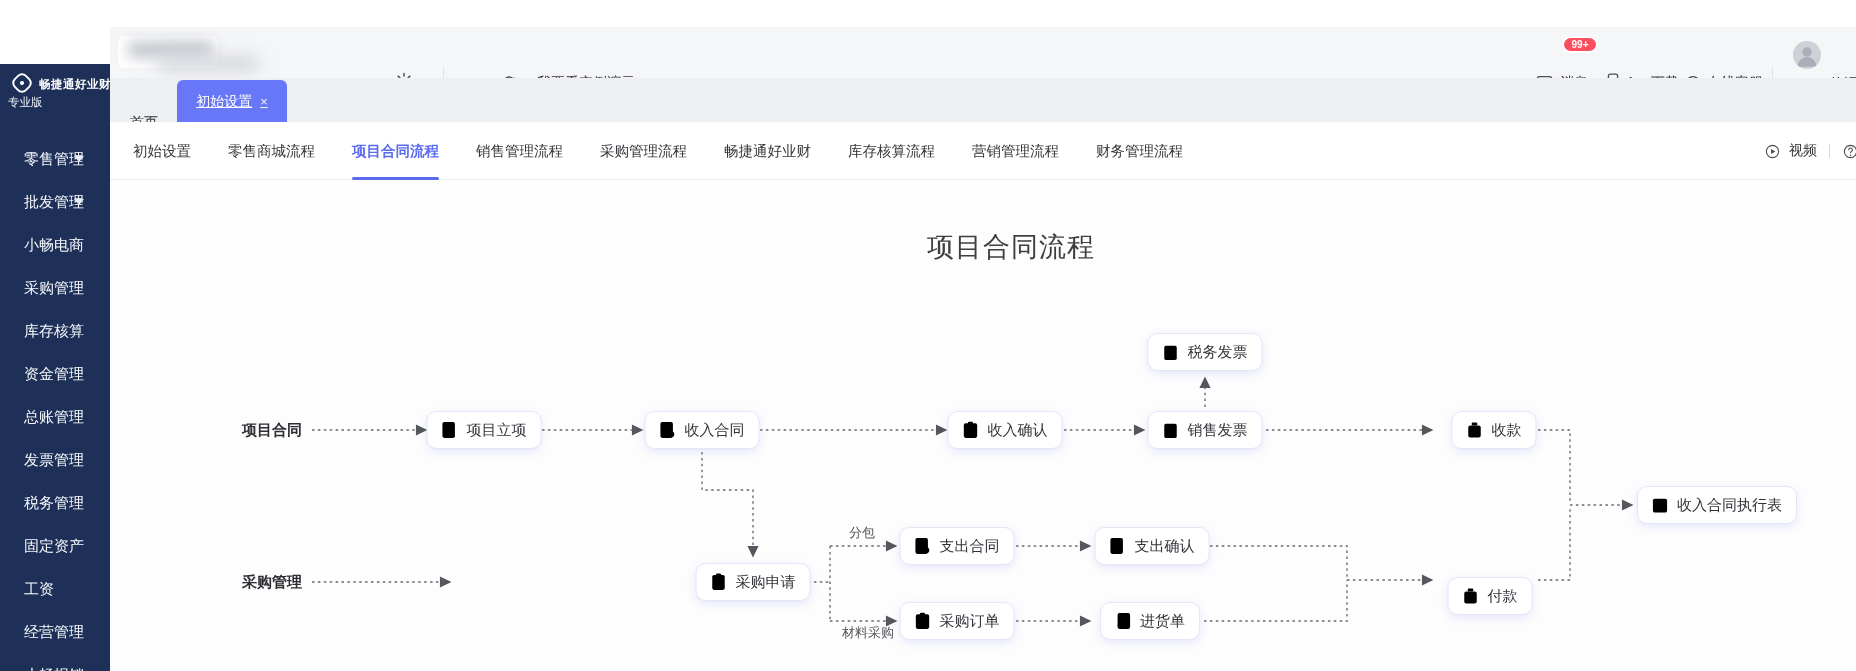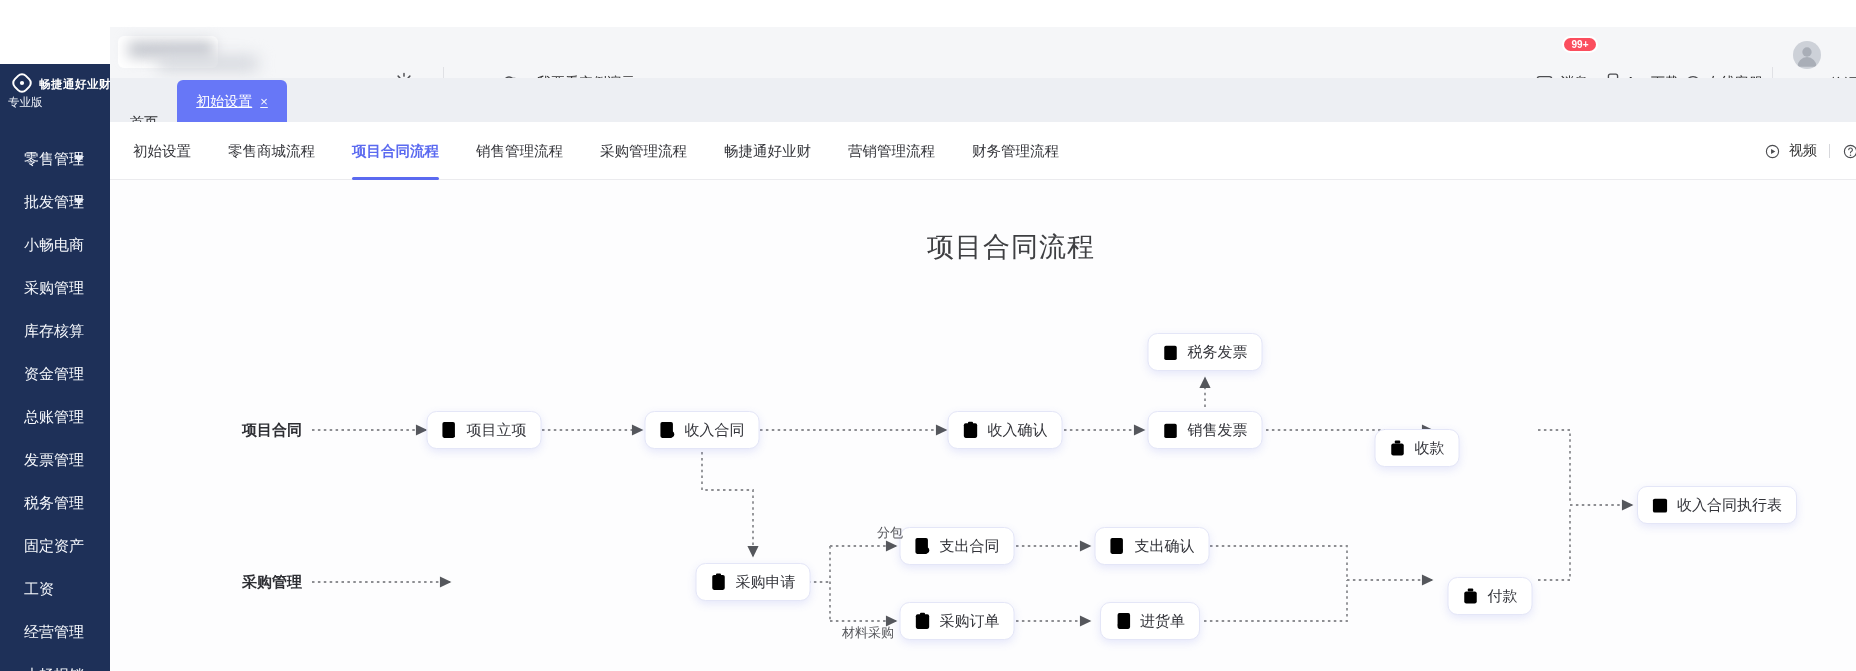--- a/index.html
+++ b/index.html
@@ -240,20 +240,21 @@
 
   <div class="content">
     <div class="flow-nav">
       <div class="flow-tabs">
           <div class="flow-tab">初始设置</div>
           <div class="flow-tab">零售商城流程</div>
           <div class="flow-tab active">项目合同流程</div>
           <div class="flow-tab">销售管理流程</div>
           <div class="flow-tab">采购管理流程</div>
           <div class="flow-tab">畅捷通好业财</div>
+          <div class="flow-tab">库存核算流程</div>
           <div class="flow-tab">营销管理流程</div>
           <div class="flow-tab">财务管理流程</div>
         </div>
       <div class="nav-right">
         <svg viewBox="0 0 24 24" style="width:17px;height:17px">
           <circle class="icon-stroke" cx="12" cy="12" r="8.6"></circle>
           <path d="M10 8.4 L16 12 L10 15.6 Z" fill="#4c4d51"></path>
         </svg>
         <span class="txt">视频</span>
         <div class="nav-div"></div>
@@ -316,21 +317,21 @@
               <use href="#i-invoice"></use>
             </svg>
     <span>销售发票</span>
   </div>
           <div class="node" style="left: 1205px; top: 352px;">
     <svg viewBox="0 0 24 24">
               <use href="#i-invoice"></use>
             </svg>
     <span>税务发票</span>
   </div>
-          <div class="node" style="left: 1417px; top: 430px; margin-top: 18px;">
+          <div class="node" style="left: 1494px; top: 430px;">
     <svg viewBox="0 0 24 24">
               <use href="#i-money"></use>
             </svg>
     <span>收款</span>
   </div>
           <div class="node" style="left: 753px; top: 582px; justify-content: space-between;">
     <svg viewBox="0 0 24 24">
               <use href="#i-clipboard-person"></use>
             </svg>
     <span>采购申请</span>
@@ -366,19 +367,19 @@
     <span>付款</span>
   </div>
           <div class="node" style="left: 1717px; top: 505px;">
     <svg viewBox="0 0 24 24">
               <use href="#i-calendar-chart"></use>
             </svg>
     <span>收入合同执行表</span>
   </div>
           <div class="row-label" style="left: 272px; top: 430px;">项目合同</div>
           <div class="row-label" style="left: 272px; top: 582px;">采购管理</div>
-          <div class="branch-label" style="left: 862px; top: 533px; margin-left: 28px;">分包</div>
+          <div class="branch-label" style="left: 862px; top: 533px;">分包</div>
           <div class="branch-label" style="left: 868px; top: 633px;">材料采购</div>
         </div>
     </div>
   </div>
 
 </div>
 
 </body></html>

